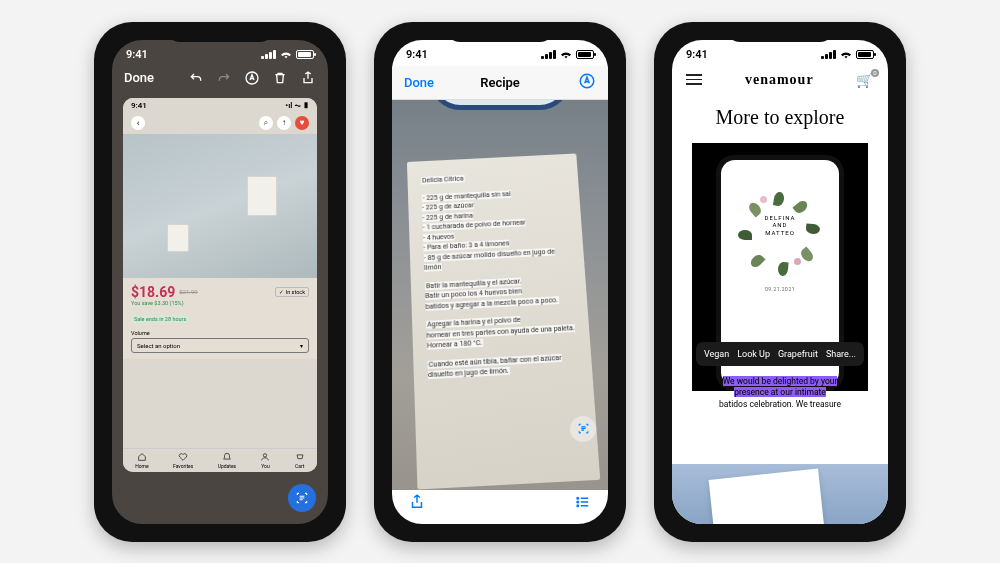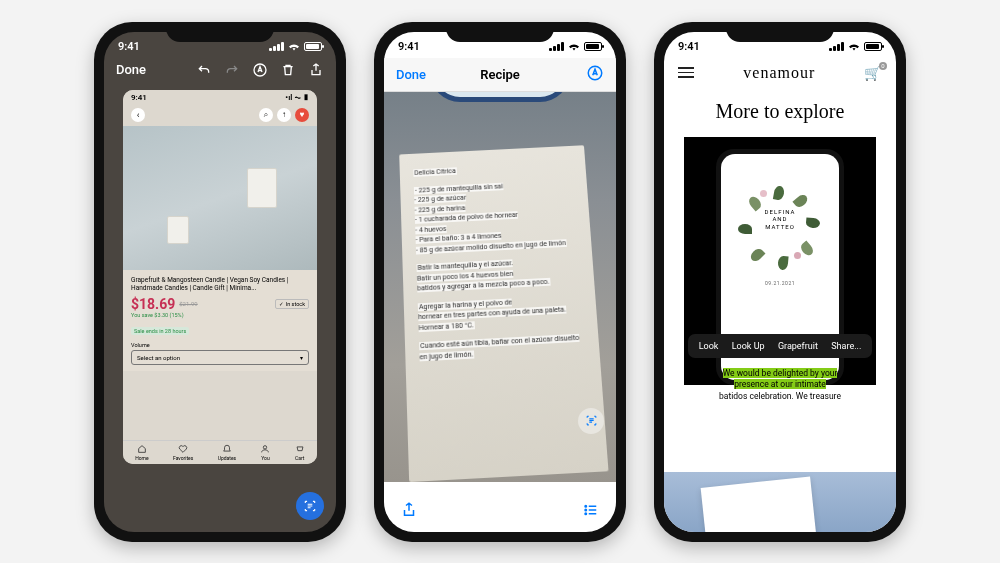--- a/index.html
+++ b/index.html
@@ -1,17 +1,17 @@
 <!DOCTYPE html>
 <html><head>
 <meta charset="utf-8">
 <style>
 *{box-sizing:border-box;margin:0;padding:0;font-family:-apple-system,BlinkMacSystemFont,"Segoe UI",Roboto,Helvetica,Arial,sans-serif}
 body{width:1000px;height:563px;background:#f3f3f3;display:flex;align-items:center;justify-content:center;gap:28px;padding:20px}
-.phone{width:252px;height:520px;background:#111;border-radius:38px;padding:10px;box-shadow:0 6px 18px rgba(0,0,0,.25);position:relative}
+.phone{width:252px;height:520px;background:#111;border-radius:38px;padding:18px;box-shadow:0 6px 18px rgba(0,0,0,.25);position:relative}
 .screen{width:100%;height:100%;background:#fff;border-radius:30px;overflow:hidden;position:relative}
 .notch{position:absolute;top:0;left:50%;transform:translateX(-50%);width:108px;height:20px;background:#111;border-bottom-left-radius:14px;border-bottom-right-radius:14px;z-index:50}
 
 
 .statusbar{display:flex;justify-content:space-between;align-items:center;padding:3px 14px 0;height:26px;font-size:11px;font-weight:600;position:relative;z-index:40}
 .statusbar.dark{color:#fff}
 .statusbar .st-right{display:flex;align-items:center;gap:4px}
 .sig-dots{display:flex;gap:1px;align-items:flex-end}
 .sig-dots span{width:3px;background:currentColor;border-radius:1px}
 .sig-dots span:nth-child(1){height:3px}.sig-dots span:nth-child(2){height:5px}.sig-dots span:nth-child(3){height:7px}.sig-dots span:nth-child(4){height:9px}
@@ -73,38 +73,38 @@
 .p2-note .hl{background:rgba(255,255,255,.74);padding:0 1px}
 .p2-note p{margin-bottom:8px}
 .p2-toolbar{position:absolute;bottom:0;left:0;right:0;height:40px;display:flex;align-items:center;justify-content:space-between;padding:0 16px}
 .p2-livetext{position:absolute;bottom:48px;right:12px;width:26px;height:26px;border-radius:50%;background:#e8e6e0;display:flex;align-items:center;justify-content:center}
 
 
 .p3-screen{background:#fff}
 .p3-url{text-align:center;font-size:9px;color:#444;padding:2px 0}
 .p3-url .lock{font-size:8px}
 .p3-nav{display:flex;align-items:center;justify-content:space-between;padding:6px 14px 10px}
-.p3-brand{font-family:"Times New Roman",serif;font-size:16px;letter-spacing:1px;font-weight:400}
+.p3-brand{font-family:"Times New Roman",serif;font-size:14px;letter-spacing:1px;font-weight:700}
 .hamburger{display:flex;flex-direction:column;gap:3px}
 .hamburger span{width:16px;height:1.5px;background:#222}
 .cart{position:relative;font-size:14px}
 .cart .badge{position:absolute;top:-3px;right:-5px;width:8px;height:8px;border-radius:50%;background:#999;font-size:6px;display:flex;align-items:center;justify-content:center;color:#fff}
 .p3-heading{font-family:"Times New Roman",serif;font-size:20px;text-align:center;margin:8px 0 14px;font-weight:400}
 .p3-art{margin:0 20px;background:#000;padding:12px 8px 0;position:relative}
 .p3-phone-mock{width:128px;height:236px;margin:0 auto;background:#111;border-radius:18px;padding:5px;position:relative}
 .p3-phone-mock .mscr{width:100%;height:100%;background:#fff;border-radius:14px;overflow:hidden;position:relative}
 .p3-phone-mock .mnotch{position:absolute;top:0;left:50%;transform:translateX(-50%);width:54px;height:10px;background:#111;border-bottom-left-radius:7px;border-bottom-right-radius:7px}
 .wreath{position:absolute;top:32px;left:50%;transform:translateX(-50%);width:84px;height:84px;border-radius:50%}
 .wreath .leaf{position:absolute;width:10px;height:14px;border-radius:50% 50% 50% 0}
 .p3-center{position:absolute;top:54px;left:0;right:0;text-align:center;font-family:"Times New Roman",serif;font-size:6px;line-height:1.3;letter-spacing:1px}
 .p3-date{position:absolute;top:126px;left:0;right:0;text-align:center;font-size:5px;letter-spacing:.5px;color:#666}
 .p3-context{position:absolute;top:302px;left:24px;right:24px;background:#1b1b1b;border-radius:7px;display:flex;justify-content:space-around;padding:7px 4px;z-index:5}
 .p3-context .ci{color:#fff;font-size:9px}
 .p3-seltext{position:absolute;top:336px;left:0;right:0;text-align:center;font-family:"Times New Roman",serif;font-size:8.5px;line-height:1.4}
-.p3-seltext span{background:#84cc16}
+.p3-seltext span{background:#8b5cf6}
 .p3-shop{position:absolute;top:386px;left:0;right:0;text-align:center;font-size:10px;font-weight:500}
 .p3-bottom{position:absolute;bottom:0;left:0;right:0;height:60px;background:linear-gradient(180deg,#a8bdd8 0%,#8aa5c7 100%);overflow:hidden}
 .p3-env{position:absolute;bottom:-20px;left:40px;width:110px;height:70px;background:#fff;transform:rotate(-6deg);box-shadow:0 2px 6px rgba(0,0,0,.15)}
 </style>
 </head>
 <body>
 
 <div class="phone">
   <div class="notch"></div>
   <div class="screen p1-screen">
@@ -158,21 +158,20 @@
           <span class="sh">⌕</span>
           <span class="sh">↑</span>
           <span class="heart">♥</span>
         </div>
       </div>
       <div class="p1-photo">
         <div class="candle c1"></div>
         <div class="candle c2"></div>
       </div>
       <div class="p1-meta">
-        <div class="p1-title">Grapefruit &amp; Mangosteen Candle | Vegan Soy Candles | Handmade Candles | Candle Gift | Minima...</div>
         <div class="p1-price">
           <span class="now">$18.69</span>
           <span class="was">$21.99</span>
           <span class="stock">✓ <span>In stock</span></span>
         </div>
         <div class="save" style="color:#2d8f47;font-size:5.5px">You save $3.30 (15%)</div>
         <span class="p1-sale">Sale ends in 28 hours</span>
         <div class="p1-vol">Volume</div>
         <div class="p1-select">
           <span>Select an option</span>
@@ -349,21 +348,21 @@
             <div>DELFINA</div>
             <div>AND</div>
             <div>MATTEO</div>
           </div>
           <div class="p3-date">09.21.2021</div>
         </div>
       </div>
     </div>
 
     <div class="p3-context">
-      <span class="ci">Look</span>
+      <span class="ci">Vegan</span>
       <span class="ci">Look Up</span>
       <span class="ci">Grapefruit</span>
       <span class="ci">Share...</span>
     </div>
 
     <div class="p3-seltext">
       <span>We would be delighted by your</span><br>
       <span>presence at our intimate</span><br>
       <span style="background:transparent">batidos celebration. We treasure</span>
     </div>

